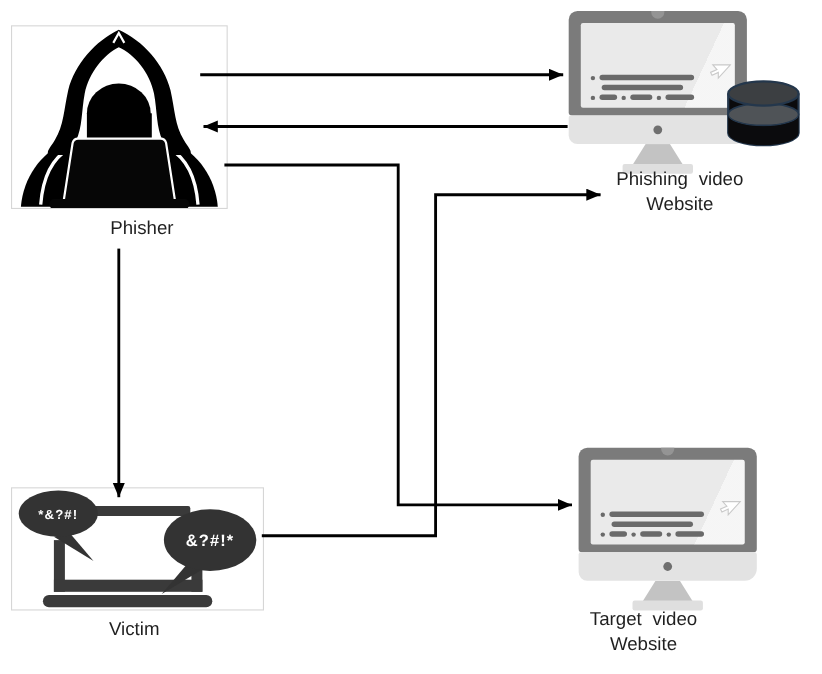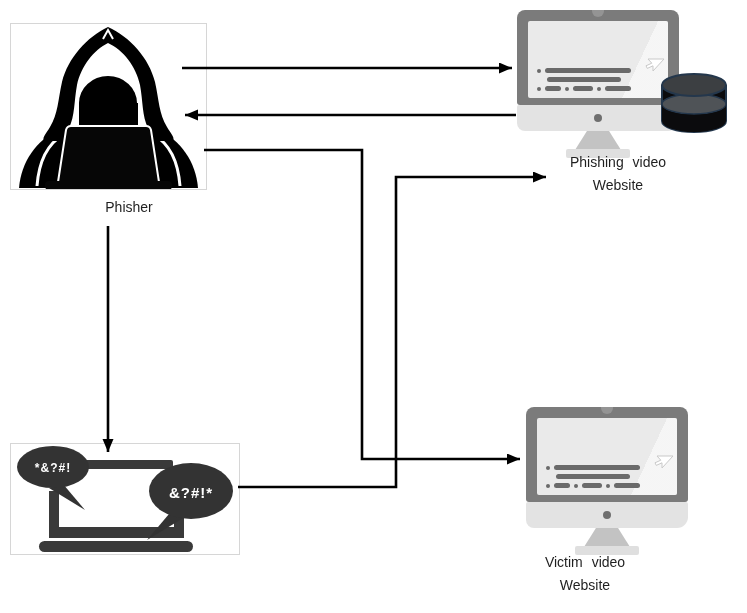--- a/index.html
+++ b/index.html
@@ -6,21 +6,21 @@
   #stage{position:relative;width:747px;height:613px;background:#fff;overflow:hidden;
          font-family:"Liberation Sans",sans-serif;}
 
   
   #edges{position:absolute;left:0;top:0;z-index:5;pointer-events:none;}
 
   
   .imgbox{position:absolute;background:#fff;border:1px solid #d6d6d6;z-index:2;}
 
   
-  .node-label{position:absolute;z-index:6;color:#1f1f1f;font-size:14px;line-height:23px;
+  .node-label{position:absolute;z-index:6;color:#1f1f1f;font-size:17px;line-height:23px;
               text-align:center;word-spacing:5px;}
 
   
   .monitor{position:absolute;width:162px;height:150px;z-index:2;}
   .monitor .frame{position:absolute;left:0;top:2px;width:162px;height:95px;background:#7b7b7b;
                   border-radius:8px 8px 3px 3px;}
   .monitor .notch{position:absolute;left:75px;top:2px;width:12px;height:7px;background:#949494;
                   border-radius:0 0 6px 6px;}
   .monitor .screen{position:absolute;left:11px;top:13px;width:140px;height:77px;background:#eaeaea;
                    border-radius:2px;overflow:hidden;}
@@ -147,20 +147,21 @@
       </g>
 
       <g>
         <path d="M158,70 L136,96 L174,73 Z" fill="#333"></path>
         <ellipse cx="180" cy="47" rx="42" ry="28" fill="#333"></ellipse>
       </g>
     </svg>
     <span class="bubble-text" style="left:42px;top:24px;font-size:12px;">*&amp;?#!</span>
     <span class="bubble-text" style="left:180px;top:48px;font-size:15px;">&amp;?#!*</span>
   </div>
+  <div class="node-label" style="left:32px;top:560px;width:180px;">Victim</div>
 
   <div class="monitor" style="left:526px;top:405px;">
     <div class="frame"></div>
     <div class="notch"></div>
     <div class="screen">
       <div class="rows">
         <div class="row">
             <span class="dot"></span>
             <span class="bar" style="width:86px;"></span>
           </div>
@@ -182,17 +183,17 @@
         </g>
       </svg>
     </div>
     <div class="chin"></div>
     <div class="power"></div>
     <div class="stand"></div>
     <div class="mbase"></div>
   </div>
 
   <div class="node-label" style="left:503px;top:551px;width:164px;">
-    <div>Victim video</div>
+    <div>Target video</div>
     <div>Website</div>
   </div>
 
 </div>
 
 </body></html>

